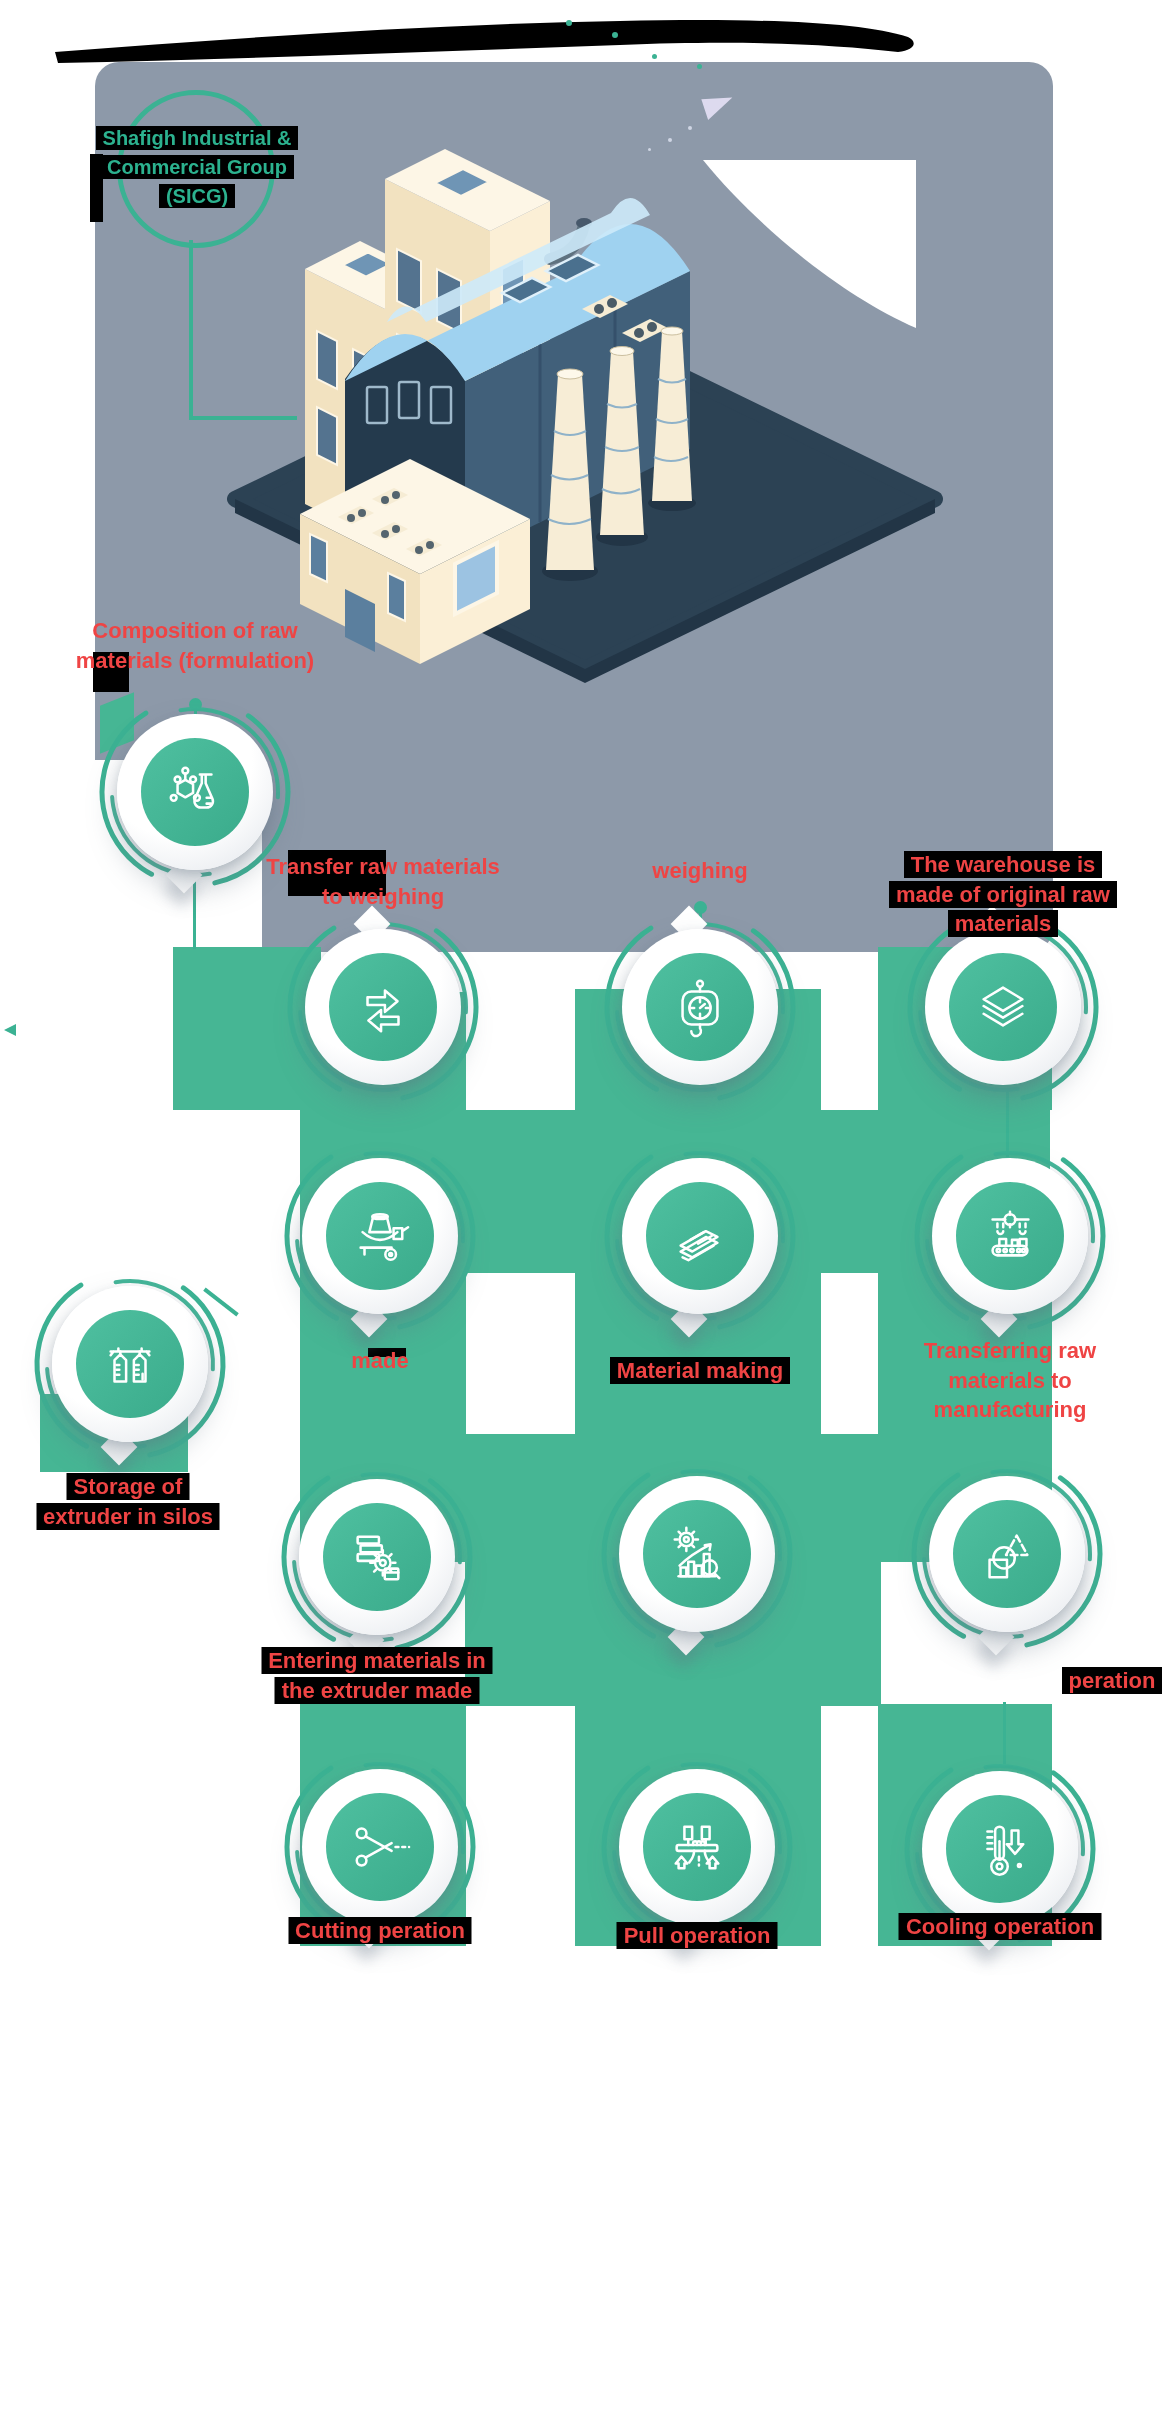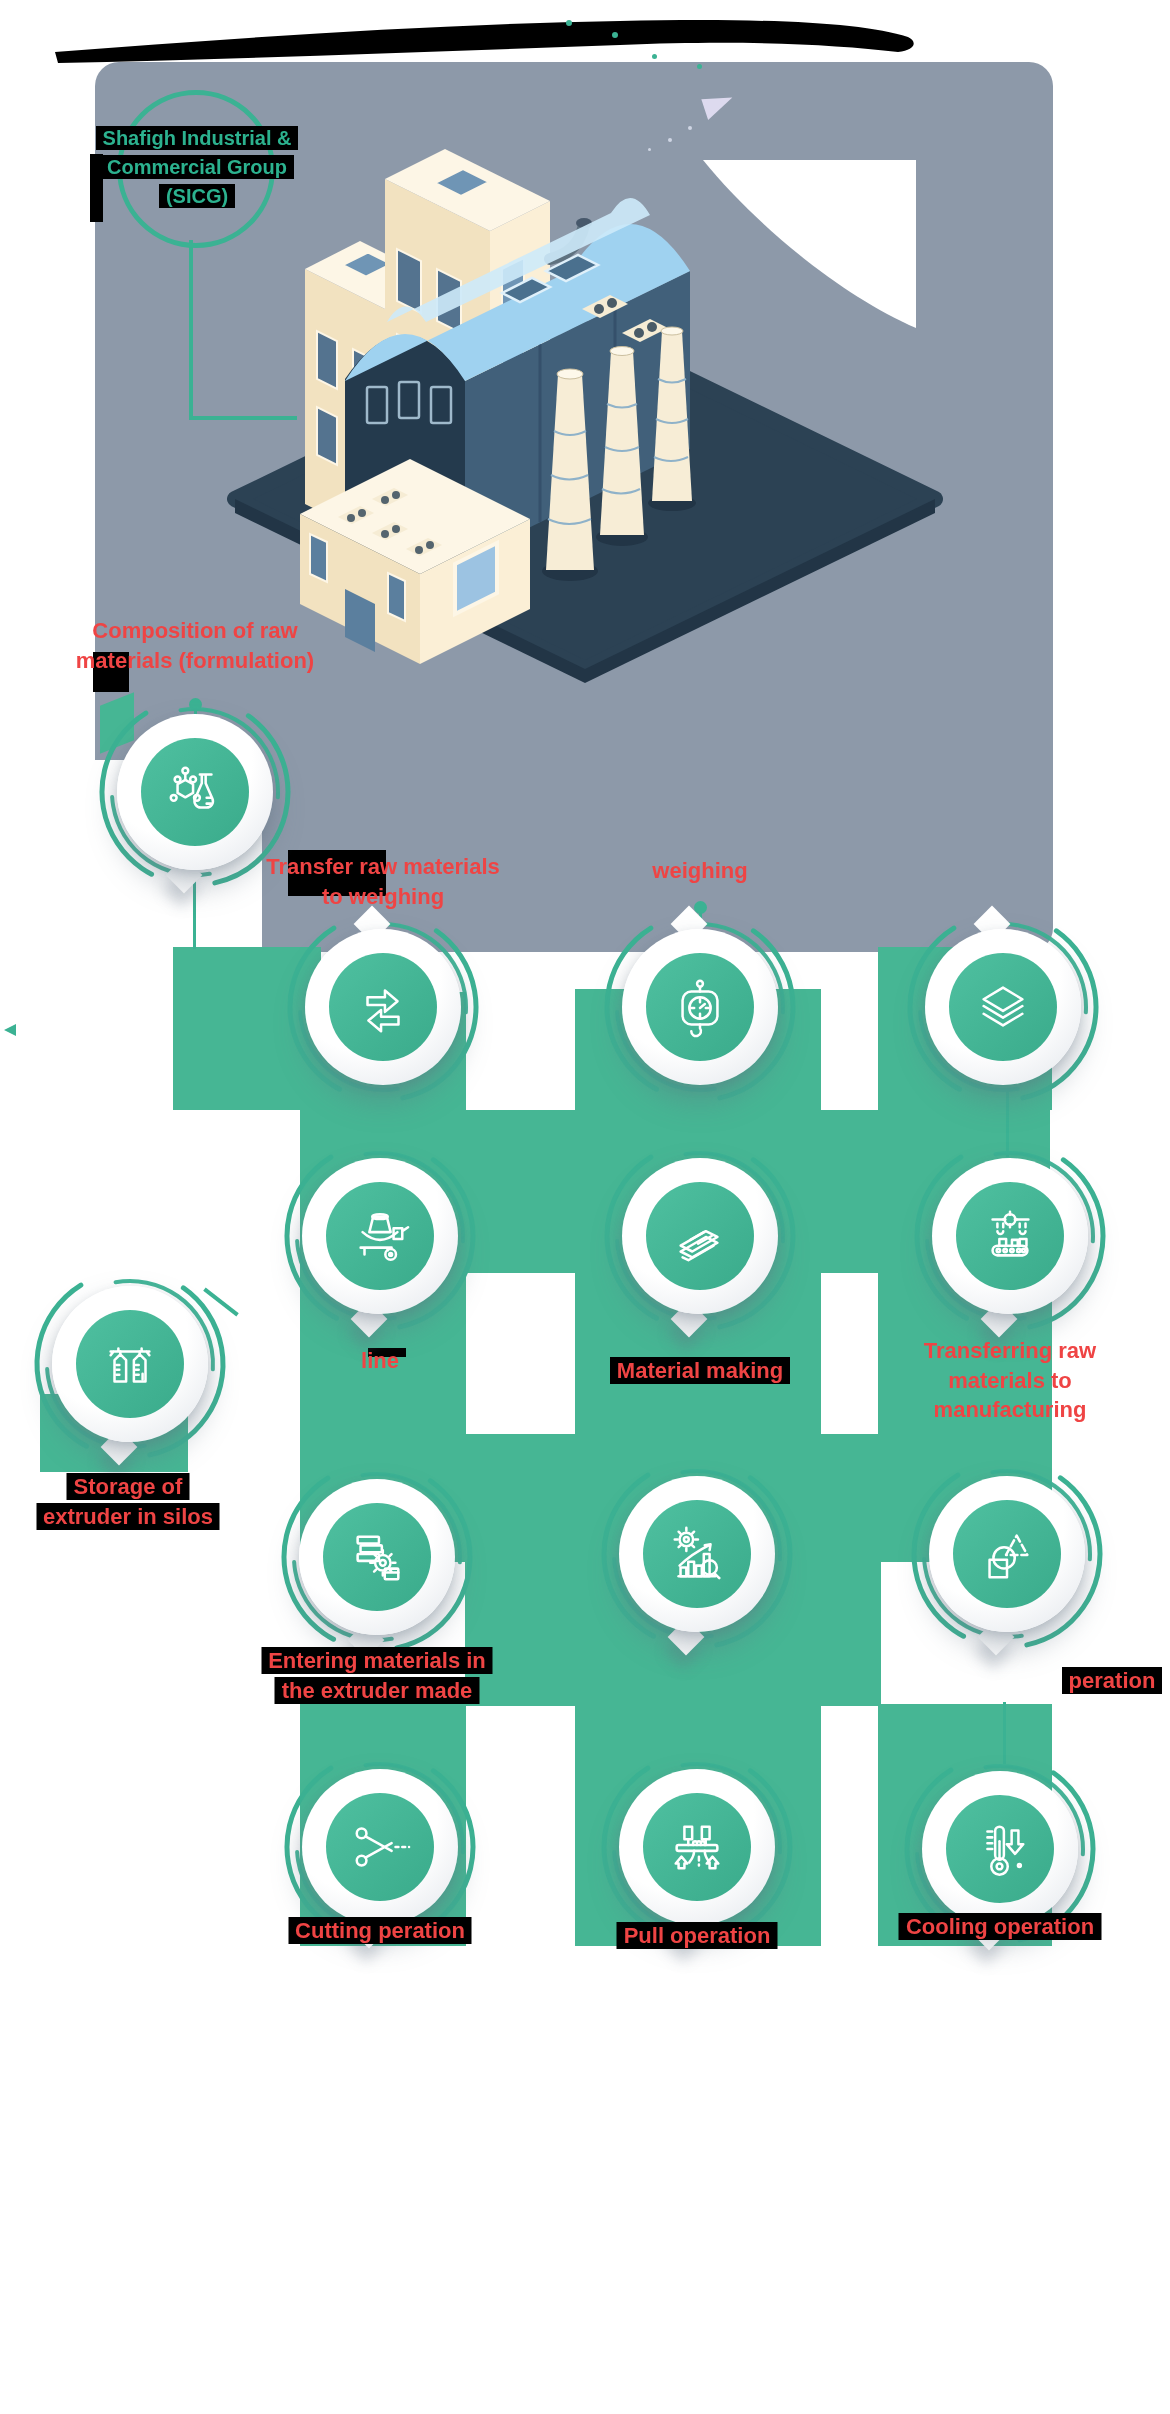--- a/index.html
+++ b/index.html
@@ -263,20 +263,22 @@
     <div class="tail up"></div>
       <div class="bubble"></div>
     <div class="disc">
       <svg width="62" height="62" viewBox="0 0 64 64">
         <path d="M32 12l20 12-20 12-20-12z"></path>
         <path d="M12 31l20 12 20-12"></path>
         <path d="M12 39l20 12 20-12"></path>
       </svg>
     </div>
   </div>
+  <div class="nlabel hl" style="left:1003px;top:846px;width:252px;">
+    <span>The warehouse is made of original raw materials</span></div>
 
   <div class="node" style="left:380px;top:1232px;">
     <svg class="arcs" viewBox="0 0 200 200">
         <circle class="arcA" cx="100" cy="100" r="93"></circle>
         <circle class="arcB" cx="100" cy="100" r="83"></circle>
       </svg>
     <div class="tail"></div>
       <div class="bubble"></div>
     <div class="disc">
       <svg width="62" height="62" viewBox="0 0 64 64">
@@ -284,21 +286,21 @@
           <ellipse cx="32" cy="12" rx="8" ry="2.5"></ellipse>
         <path d="M14 28q18 16 36 0"></path>
           <path d="M12 44h32M16 44v7M40 44v3"></path>
         <circle cx="43" cy="51" r="5.5"></circle>
           <circle cx="43" cy="51" r="1.5"></circle>
         <path d="M46 24h9v11h-9zM55 27l6-4"></path>
       </svg>
     </div>
   </div>
   <div class="nlabel" style="left:380px;top:1342px;width:140px;">
-    <span>line</span></div>
+    <span>made</span></div>
 
   <div class="node" style="left:700px;top:1232px;">
     <svg class="arcs" viewBox="0 0 200 200">
         <circle class="arcA" cx="100" cy="100" r="93"></circle>
         <circle class="arcB" cx="100" cy="100" r="83"></circle>
       </svg>
     <div class="tail"></div>
       <div class="bubble"></div>
     <div class="disc">
       <svg width="62" height="62" viewBox="0 0 64 64">

